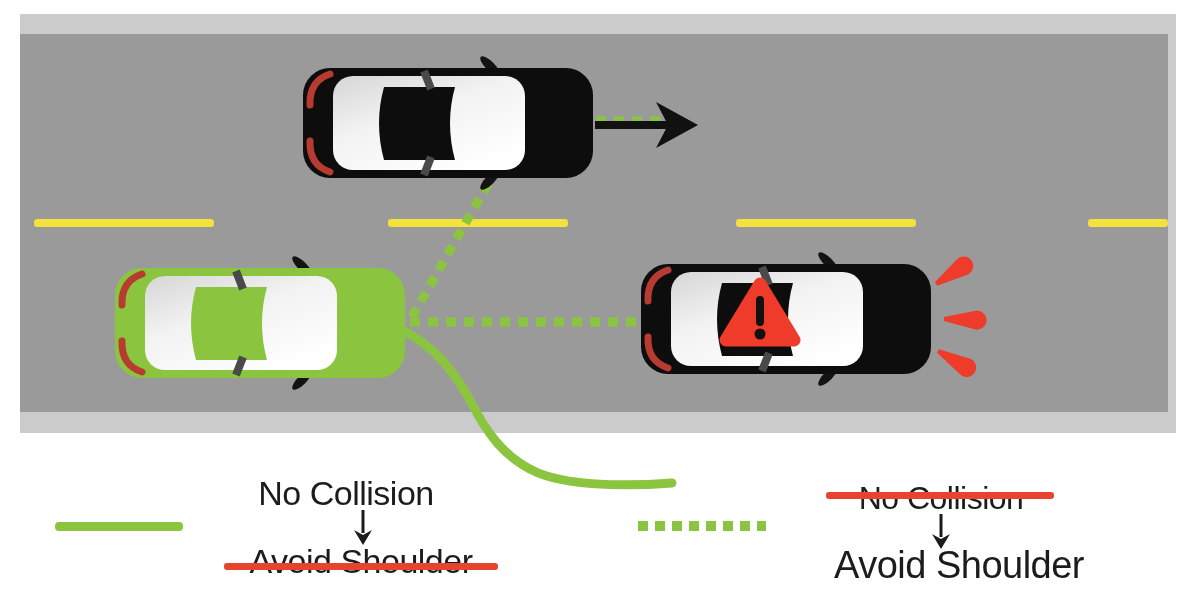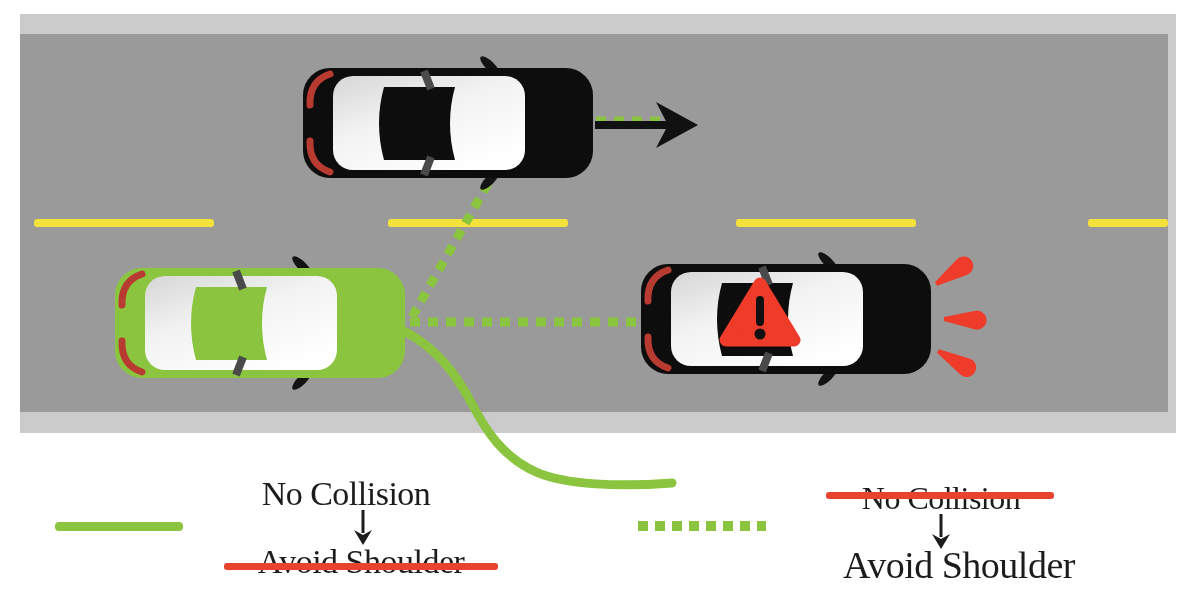--- a/index.html
+++ b/index.html
@@ -1,18 +1,18 @@
 <!DOCTYPE html>
 <html style="--road: #9a9a9a; --shoulder: #cbcbcb; --lane_marking: #f3e13c; --ego_green: #8bc53f; --hazard_red: #ee3b2a; --strike_red: #e8432f; --car_black: #0d0d0d; --tail_red: #b73b30; --text: #1c1c1c;"><head>
 <meta charset="utf-8">
 <title>Diagram</title>
 <style>
   html,body{margin:0;padding:0;background:#ffffff;}
   .stage{position:relative;width:1182px;height:600px;overflow:hidden;background:#ffffff;
-         font-family:Liberation Serif, serif;}
+         font-family:Liberation Sans, sans-serif;}
   .scene-svg{position:absolute;left:0;top:0;}
   .legend-label{position:absolute;line-height:1.05;color:var(--text,#1c1c1c);
                 text-align:center;letter-spacing:-0.5px;white-space:nowrap;}
   .lbl-solid-top   {left:206px;top:476px;width:280px;font-size:34px;}
   .lbl-solid-bottom{left:200px;top:544px;width:322px;font-size:34px;}
   .lbl-dotted-top  {left:811px;top:482px;width:260px;font-size:32px;}
   .lbl-dotted-bottom{left:789px;top:546px;width:340px;font-size:38px;}
   .strike{position:absolute;background:var(--strike_red,#e8432f);height:7px;border-radius:3px;z-index:5;}
   .strike-solid {left:224px;top:563px;width:274px;}
   .strike-dotted{left:826px;top:492px;width:228px;}

